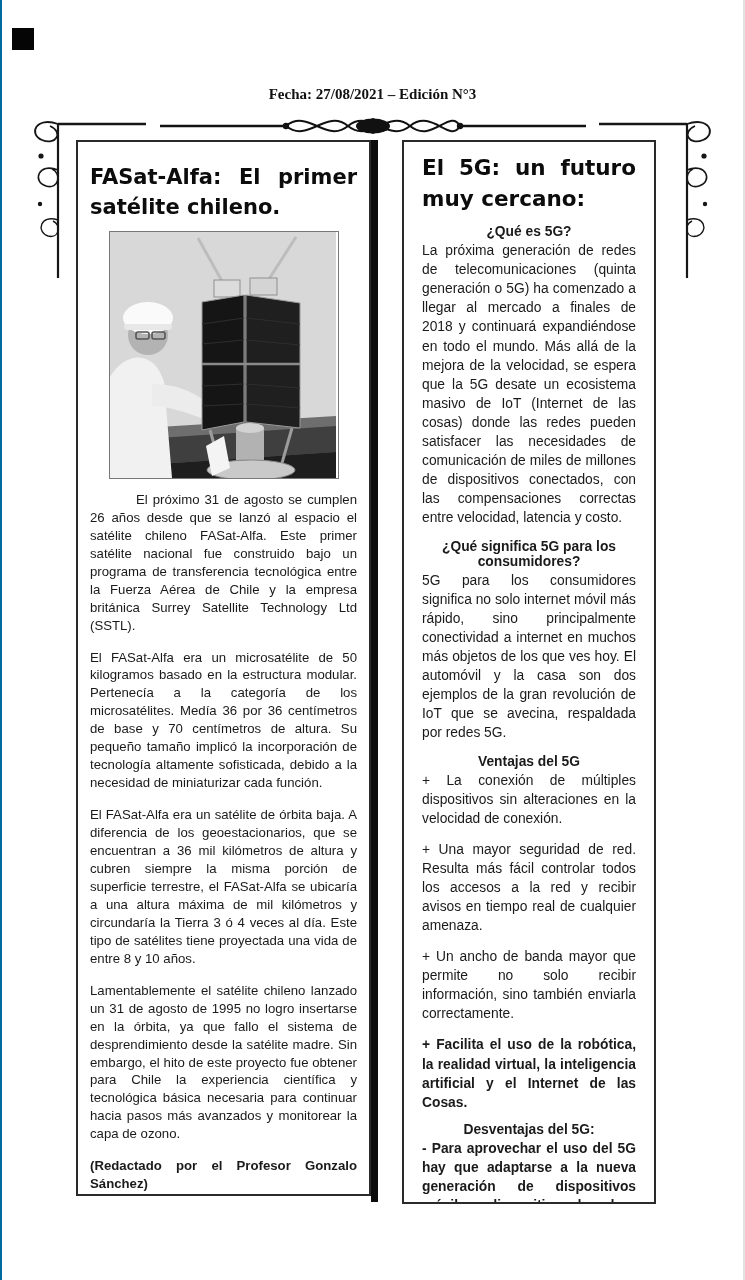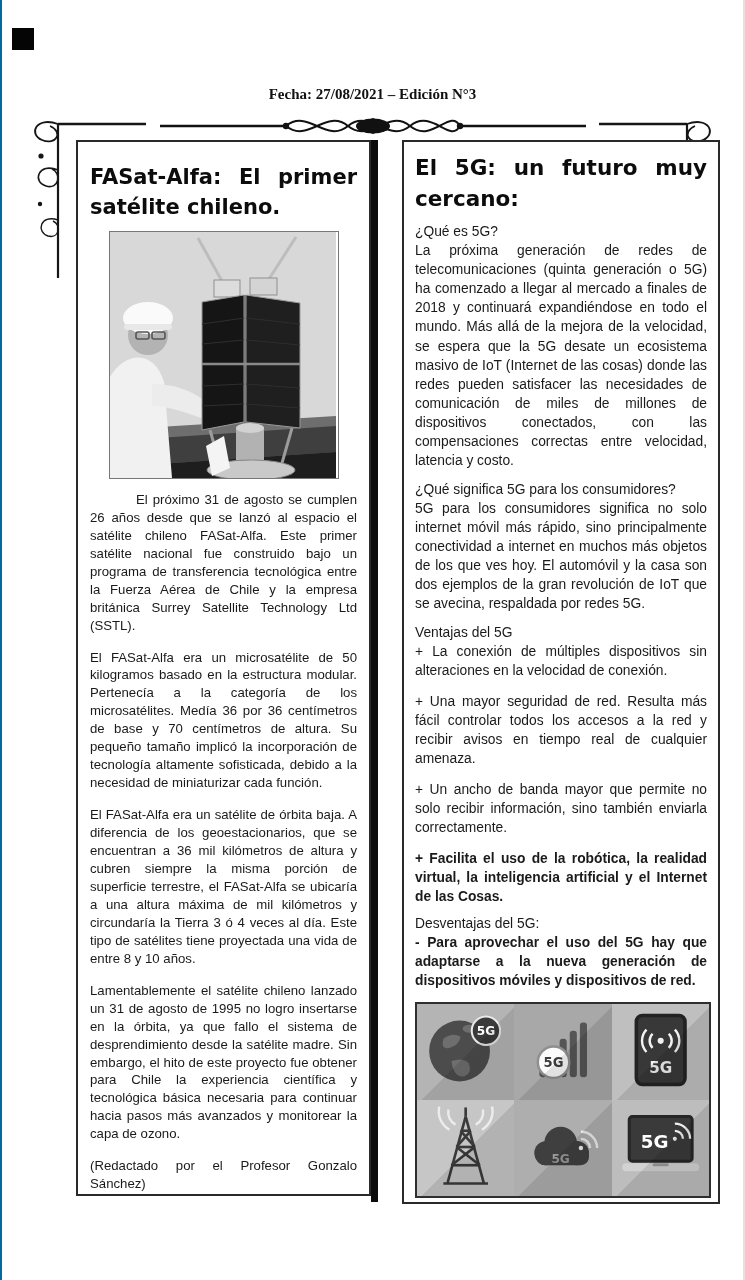--- a/index.html
+++ b/index.html
@@ -12,32 +12,32 @@
   .date-line{position:absolute;top:86px;left:0;width:100%;text-align:center;
              font-family:"Liberation Serif",serif;font-weight:bold;font-size:15px;color:#111;}
   .flourish{position:absolute;top:106px;left:50%;transform:translateX(-50%);}
   .ornament{position:absolute;top:112px;}
   .ornament.left{left:26px;}
   .ornament.right{right:26px;}
   .col-divider{position:absolute;left:369px;top:140px;width:7px;height:1062px;background:#0c0c0c;}
   .article{position:absolute;top:140px;border:2px solid #2a2a2a;background:#fff;
            box-sizing:border-box;overflow:hidden;}
   .article.leftcol{left:74px;width:295px;height:1056px;padding:18px 12px;}
-  .article.rightcol{left:400px;width:318px;height:1064px;padding:8px 11px;}
+  .article.rightcol{left:400px;width:254px;height:1064px;padding:8px 18px;}
   h1.art-title{font-family:"DejaVu Sans",sans-serif;font-weight:bold;font-size:21px;
                line-height:1.45;margin:2px 0 8px 0;text-align:justify;color:#0c0c0c;}
   .article.rightcol h1.art-title{font-size:21.5px;margin-bottom:10px;}
   .photo-frame{width:228px;margin:4px auto 12px auto;border:1px solid #777;line-height:0;}
   .article p{font-size:13.2px;line-height:1.36;text-align:justify;margin:0 0 14px 0;}
   .article.rightcol p{font-size:13.8px;line-height:1.38;margin:0 0 12px 0;}
   p.indent{text-indent:46px;}
-  h2.sec-h{font-size:13.8px;font-weight:normal;margin:10px 0 2px 0;}
+  h2.sec-h{font-size:13.8px;font-weight:bold;margin:10px 0 2px 0;text-align:center;}
   p.item{margin:0 0 3px 0;}
   p.item.last{margin-bottom:10px;font-weight:bold;}
-  .credit{font-weight:normal;font-size:13.4px;margin-top:12px;}
+  .credit{font-weight:bold;font-size:13.4px;margin-top:12px;}
   .fiveg-image{width:292px;height:192px;margin:12px auto 14px auto;border:2px solid #2f2f2f;
                display:grid;grid-template-columns:repeat(3,1fr);grid-template-rows:repeat(2,1fr);}
   .tile{position:relative;overflow:hidden;}
   .tile::after{content:"";position:absolute;inset:0;
                background:linear-gradient(135deg,transparent 52%,rgba(0,0,0,0.10) 52%);}
   .tile svg{display:block;width:100%;height:100%;}
   .bg1{background:#b4b4b4;} .bg2{background:#a8a8a8;} .bg3{background:#bfbfbf;}
   .bg4{background:#c6c6c6;} .bg5{background:#aeaeae;} .bg6{background:#bdbdbd;}
 </style>
 </head>

